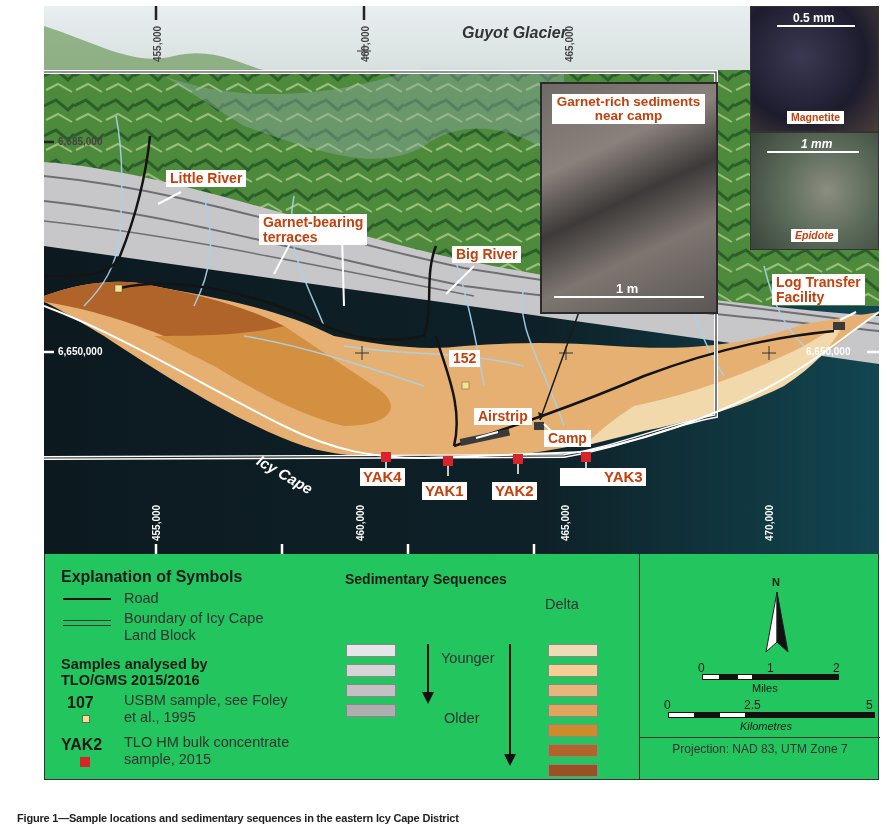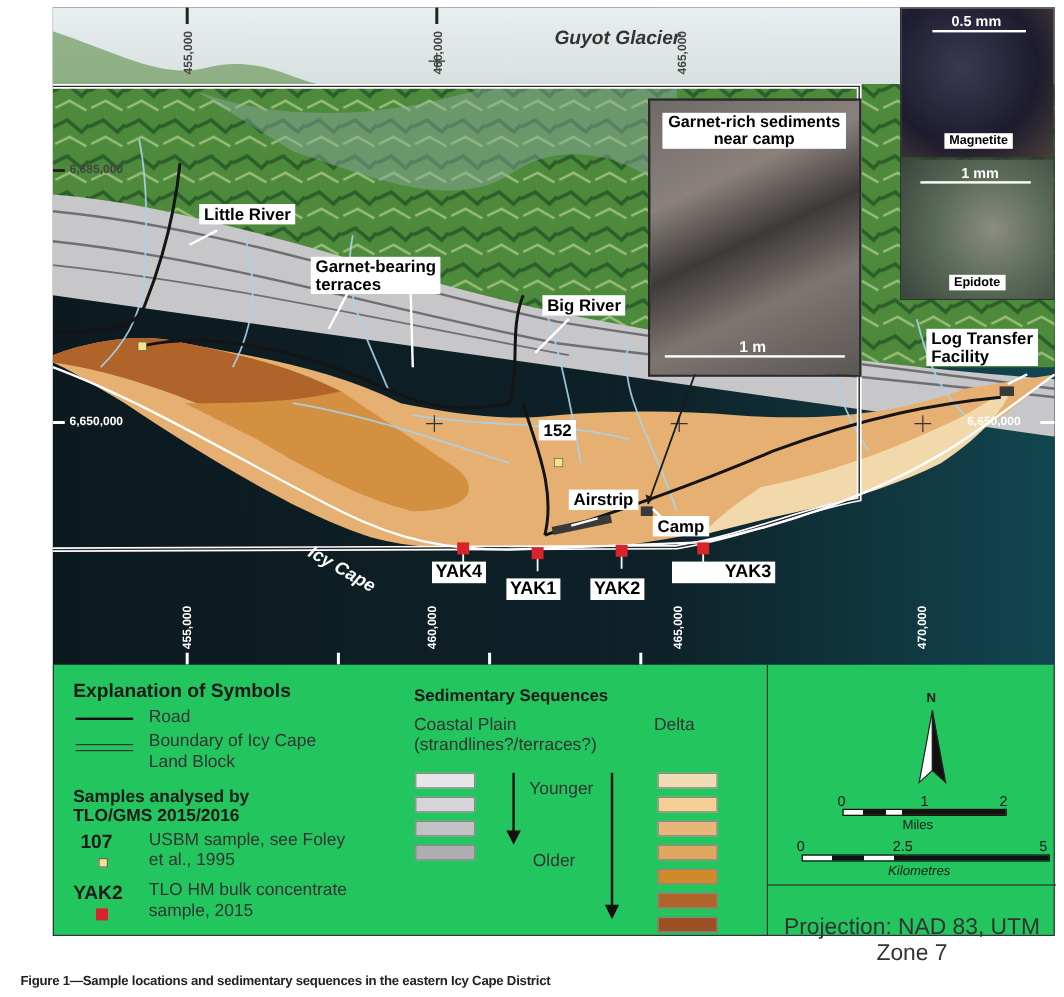--- a/index.html
+++ b/index.html
@@ -1,30 +1,30 @@
 <!DOCTYPE html>
 <html><head>
 <meta charset="utf-8">
 <style>
   html,body{margin:0;padding:0;background:#fff;}
   body{width:887px;height:831px;position:relative;overflow:hidden;font-family:"Liberation Sans",sans-serif;color:#1a1a1a;}
   .map{position:absolute;left:44px;top:6px;width:835px;height:548px;overflow:hidden;background:#0d1c22;}
   .map svg{position:absolute;left:0;top:0;}
-  .lbl{position:absolute;background:#fff;font-weight:bold;color:#000000;padding:1px 4px;line-height:1.05;white-space:nowrap;}
+  .lbl{position:absolute;background:#fff;font-weight:bold;color:#c2410c;padding:1px 4px;line-height:1.05;white-space:nowrap;}
   .yak{font-size:15px;padding:1px 3px;}
   .tick{position:absolute;color:#fff;font-size:10px;font-weight:bold;}
   .tick.v{transform:rotate(-90deg);transform-origin:left top;}
   .legend{position:absolute;left:44px;top:554px;width:835px;height:226px;border:1px solid #333;border-top:none;box-sizing:border-box;background:#22c55e;}
   .lg-left{position:absolute;left:16px;top:14px;}
   .lg-title{font-size:16px;font-weight:bold;}
   .lg-sub{font-size:14.5px;font-weight:bold;line-height:1.12;}
   .lg-text{font-size:14.5px;color:#333;line-height:1.15;}
   .sw{position:absolute;width:50px;height:13px;border:1px solid #888;box-sizing:border-box;}
   .right-box{position:absolute;left:594px;top:0;width:241px;height:226px;border-left:1px solid #333;box-sizing:border-box;}
-  .proj{position:absolute;left:0;top:183px;width:240px;height:43px;border-top:1px solid #333;box-sizing:border-box;font-size:19px;color:#333;text-align:center;padding-top:24px;}
+  .proj{position:absolute;left:0;top:183px;width:240px;height:43px;border-top:1px solid #333;box-sizing:border-box;font-size:12px;color:#333;text-align:center;padding-top:4px;}
   .caption{position:absolute;left:17px;top:812px;font-size:11px;font-weight:bold;color:#222;letter-spacing:-0.2px;}
 </style>
 </head>
 <body>
 
 <div class="map">
   <svg width="835" height="548" viewBox="0 0 835 548">
     <defs>
       <linearGradient id="seaGrad" x1="0" x2="1" y1="0" y2="0">
         <stop offset="0" stop-color="#0c1a20"></stop>
@@ -138,21 +138,21 @@
 near camp</div>
     <div style="position:absolute;left:12px;bottom:14px;width:150px;height:2px;background:#fff;"></div>
     <div class="tick" style="left:74px;bottom:16px;font-size:13px;">1 m</div>
   </div>
 
   <div style="position:absolute;left:706px;top:0;width:129px;height:126px;background:radial-gradient(circle at 40% 40%,#3b3952 0%,#1d1c2e 60%,#4a3e38 100%);border:1px solid #333;box-sizing:border-box;">
     <div style="position:absolute;left:26px;top:18px;width:78px;height:2px;background:#fff;"></div>
     <div class="tick" style="left:42px;top:4px;font-size:12px;">0.5 mm</div>
     <div class="lbl" style="left:36px;top:104px;font-size:10.5px;">Magnetite</div>
   </div>
-  <div style="position:absolute;left:706px;top:126px;width:129px;height:118px;background:radial-gradient(circle at 60% 50%,#8b8d80 0%,#5a6a58 50%,#3a443c 100%);border:1px solid #333;box-sizing:border-box;">
+  <div style="position:absolute;left:706px;top:126px;width:129px;height:118px;background:radial-gradient(circle at 60% 50%,#8b8d80 0%,#5a6a58 50%,#3a443c 100%);border:1px solid #333;box-sizing:border-box;font-style:italic;">
     <div style="position:absolute;left:16px;top:18px;width:92px;height:2px;background:#fff;"></div>
     <div class="tick" style="left:50px;top:4px;font-size:12px;">1 mm</div>
     <div class="lbl" style="left:40px;top:96px;font-size:10.5px;">Epidote</div>
   </div>
 
   <div class="tick" style="left:418px;top:18px;font-size:16px;color:#333;font-style:italic;">Guyot Glacier</div>
   <div class="lbl" style="left:122px;top:164px;font-size:14px;">Little River</div>
   <div class="lbl" style="left:215px;top:208px;font-size:14px;white-space:pre;">Garnet-bearing
 terraces</div>
   <div class="lbl" style="left:408px;top:240px;font-size:14px;">Big River</div>
@@ -203,22 +203,20 @@
     <div style="position:relative;height:42px;">
       <div class="lg-sub" style="position:absolute;left:0;top:2px;font-size:16px;">YAK2</div>
       <div style="position:absolute;left:19px;top:23px;width:10px;height:10px;background:#d8232a;"></div>
       <div class="lg-text" style="position:absolute;left:63px;top:0;white-space:pre;">TLO HM bulk concentrate
 sample, 2015</div>
     </div>
   </div>
 
   <div style="position:absolute;left:300px;top:18px;width:290px;height:205px;">
     <div class="lg-sub" style="font-size:14px;">Sedimentary Sequences</div>
-    <div class="lg-text" style="position:absolute;left:0;top:24px;white-space:pre;">Coastal Plain
-(strandlines?/terraces?)</div>
     <div class="lg-text" style="position:absolute;left:200px;top:24px;">Delta</div>
     <div class="sw" style="left:1px;top:72px;background:#e6e6e8;"></div>
     <div class="sw" style="left:1px;top:92px;background:#d5d5d7;"></div>
     <div class="sw" style="left:1px;top:112px;background:#c2c2c4;"></div>
     <div class="sw" style="left:1px;top:132px;background:#aeaeb0;"></div>
     <div style="position:absolute;left:82px;top:72px;width:2px;height:50px;background:#111;"></div>
     <div style="position:absolute;left:77px;top:120px;width:0;height:0;border-left:6px solid transparent;border-right:6px solid transparent;border-top:12px solid #111;"></div>
     <div class="lg-text" style="position:absolute;left:96px;top:78px;">Younger</div>
     <div class="lg-text" style="position:absolute;left:99px;top:138px;">Older</div>
     <div style="position:absolute;left:164px;top:72px;width:2px;height:112px;background:#111;"></div>

